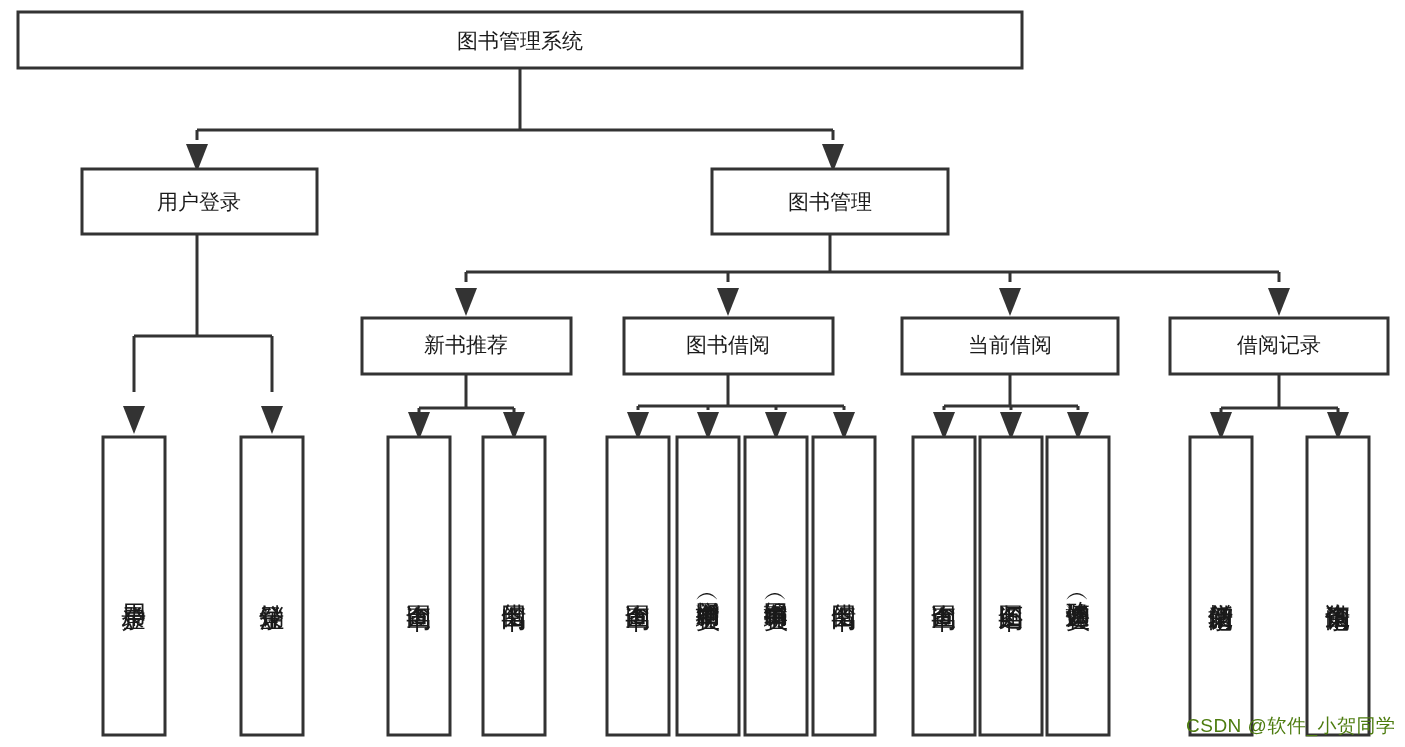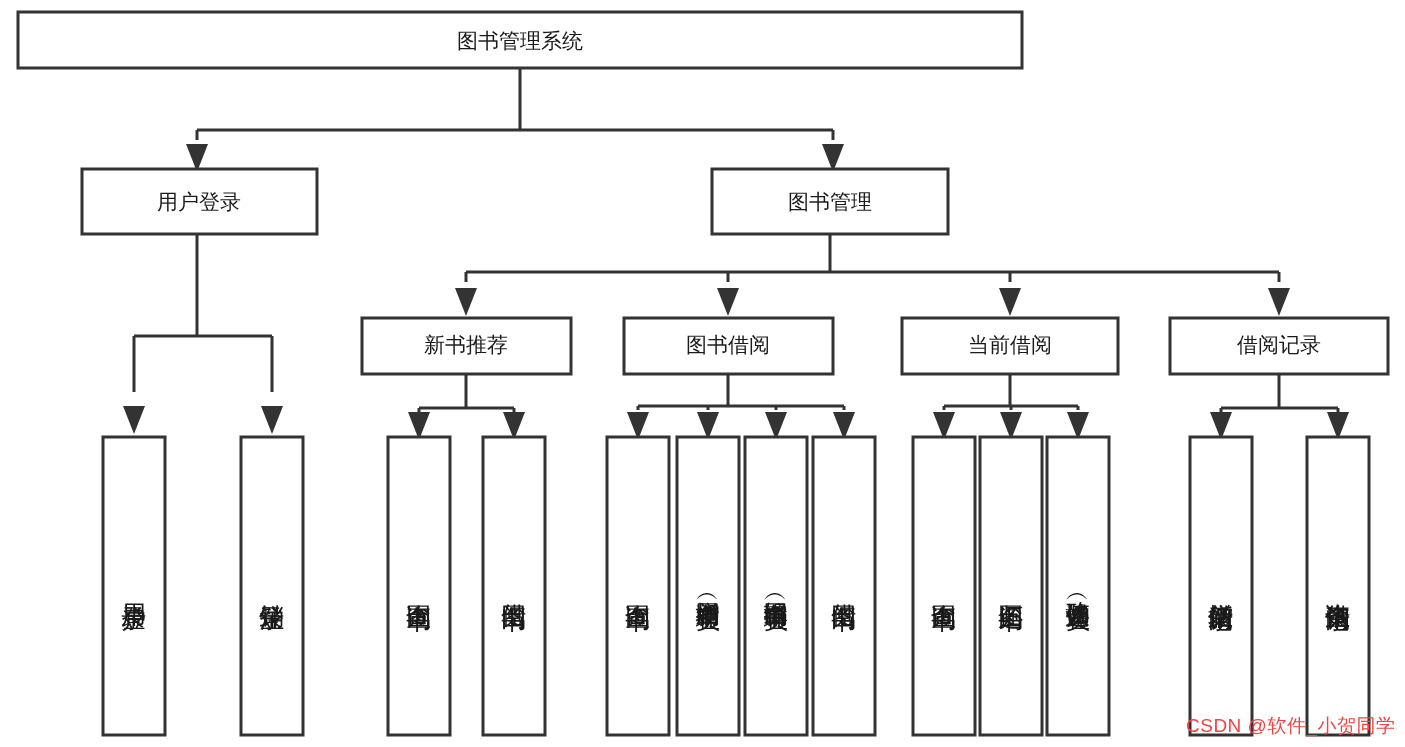--- a/index.html
+++ b/index.html
@@ -61,21 +61,21 @@
     display: flex;
     align-items: center;
     justify-content: center;
     white-space: nowrap;
     pointer-events: none;
   }
   .watermark {
     position: absolute;
     font-family: "Liberation Sans", "DejaVu Sans", sans-serif;
     font-size: 19px;
-    color: #ef4444;
+    color: #4d7c0f;
     left: 1186px;
     top: 713px;
     white-space: nowrap;
     letter-spacing: 0.5px;
   }
 </style>
 </head>
 <body>
 
 <div id="diagram-root">

